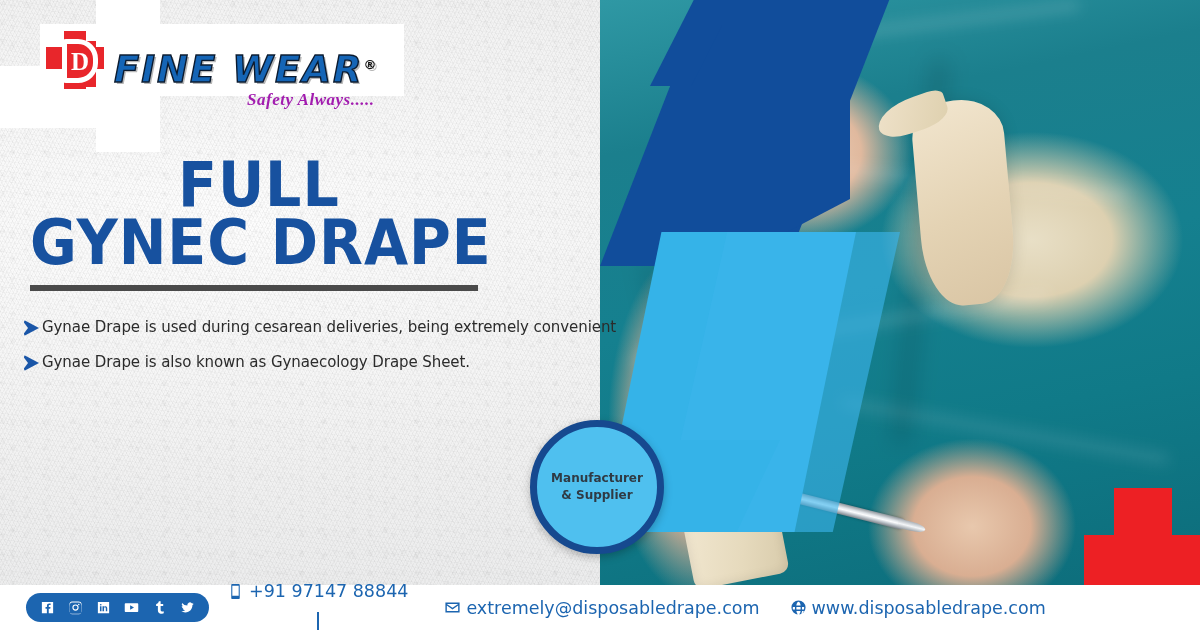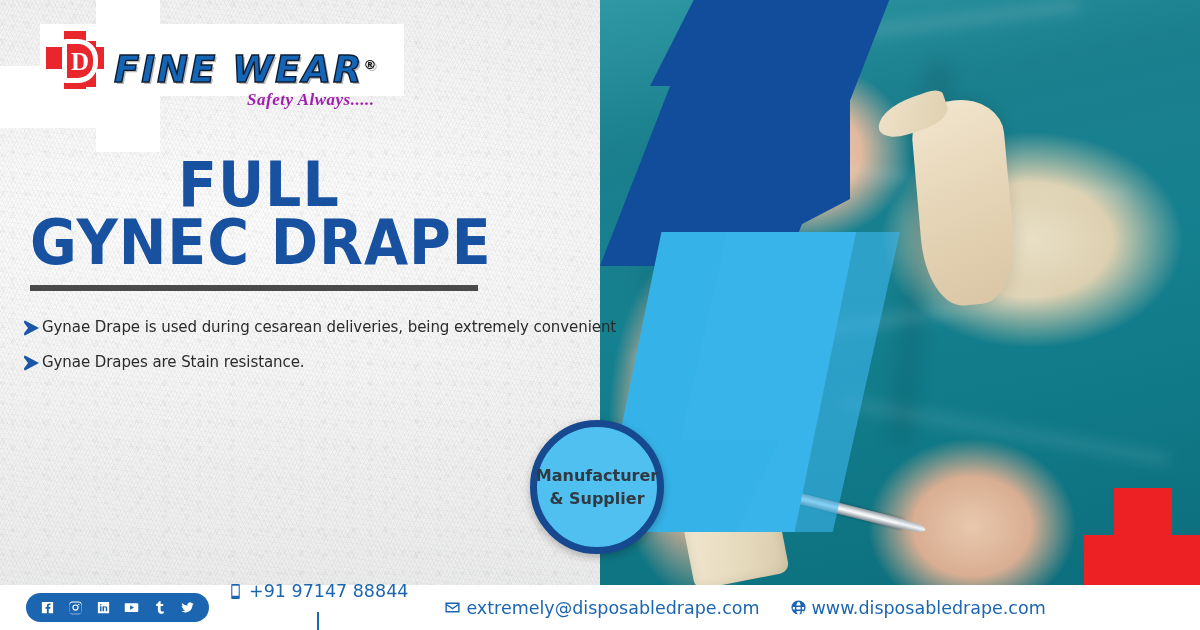--- a/index.html
+++ b/index.html
@@ -178,21 +178,21 @@
   }
 
   
   .badge{
     position:absolute; left:530px; top:420px; width:134px; height:134px;
     border-radius:50%; background:#4fc0ef; border:7px solid #16498f;
     display:flex; flex-direction:column; align-items:center; justify-content:center;
     box-shadow:0 3px 9px rgba(0,0,0,.25);
   }
   .badge-l1,.badge-l2{
-    font-family:"DejaVu Sans", sans-serif; font-weight:600; font-size:16px; color:#2f3a44; line-height:1.45;
+    font-family:"DejaVu Sans", sans-serif; font-weight:600; font-size:12px; color:#2f3a44; line-height:1.45;
   }
 
   
   .red-cross-v{ position:absolute; left:1114px; top:488px; width:58px; height:97px; background:#ed2024; }
   .red-cross-h{ position:absolute; left:1084px; top:535px; width:116px; height:50px; background:#ed2024; }
 
   
   .footer{
     position:absolute; left:0; top:585px; width:1200px; height:45px;
     background:#ffffff; display:flex; align-items:center;
@@ -264,21 +264,21 @@
     <div class="hl-rule"></div>
   </div>
 
   <div class="bullets">
     <div class="bullet">
       <span class="bullet-mark"></span>
       <span class="bullet-text">Gynae Drape is used during cesarean deliveries, being extremely convenient</span>
     </div>
     <div class="bullet">
       <span class="bullet-mark"></span>
-      <span class="bullet-text">Gynae Drapes are Stain resistance.</span>
+      <span class="bullet-text">Gynae Drape is also known as  Gynaecology Drape Sheet.</span>
     </div>
   </div>
 
   <div class="badge">
     <div class="badge-l1">Manufacturer</div>
     <div class="badge-l2">&amp; Supplier</div>
   </div>
 
   <div class="red-cross-v"></div>
   <div class="red-cross-h"></div>

